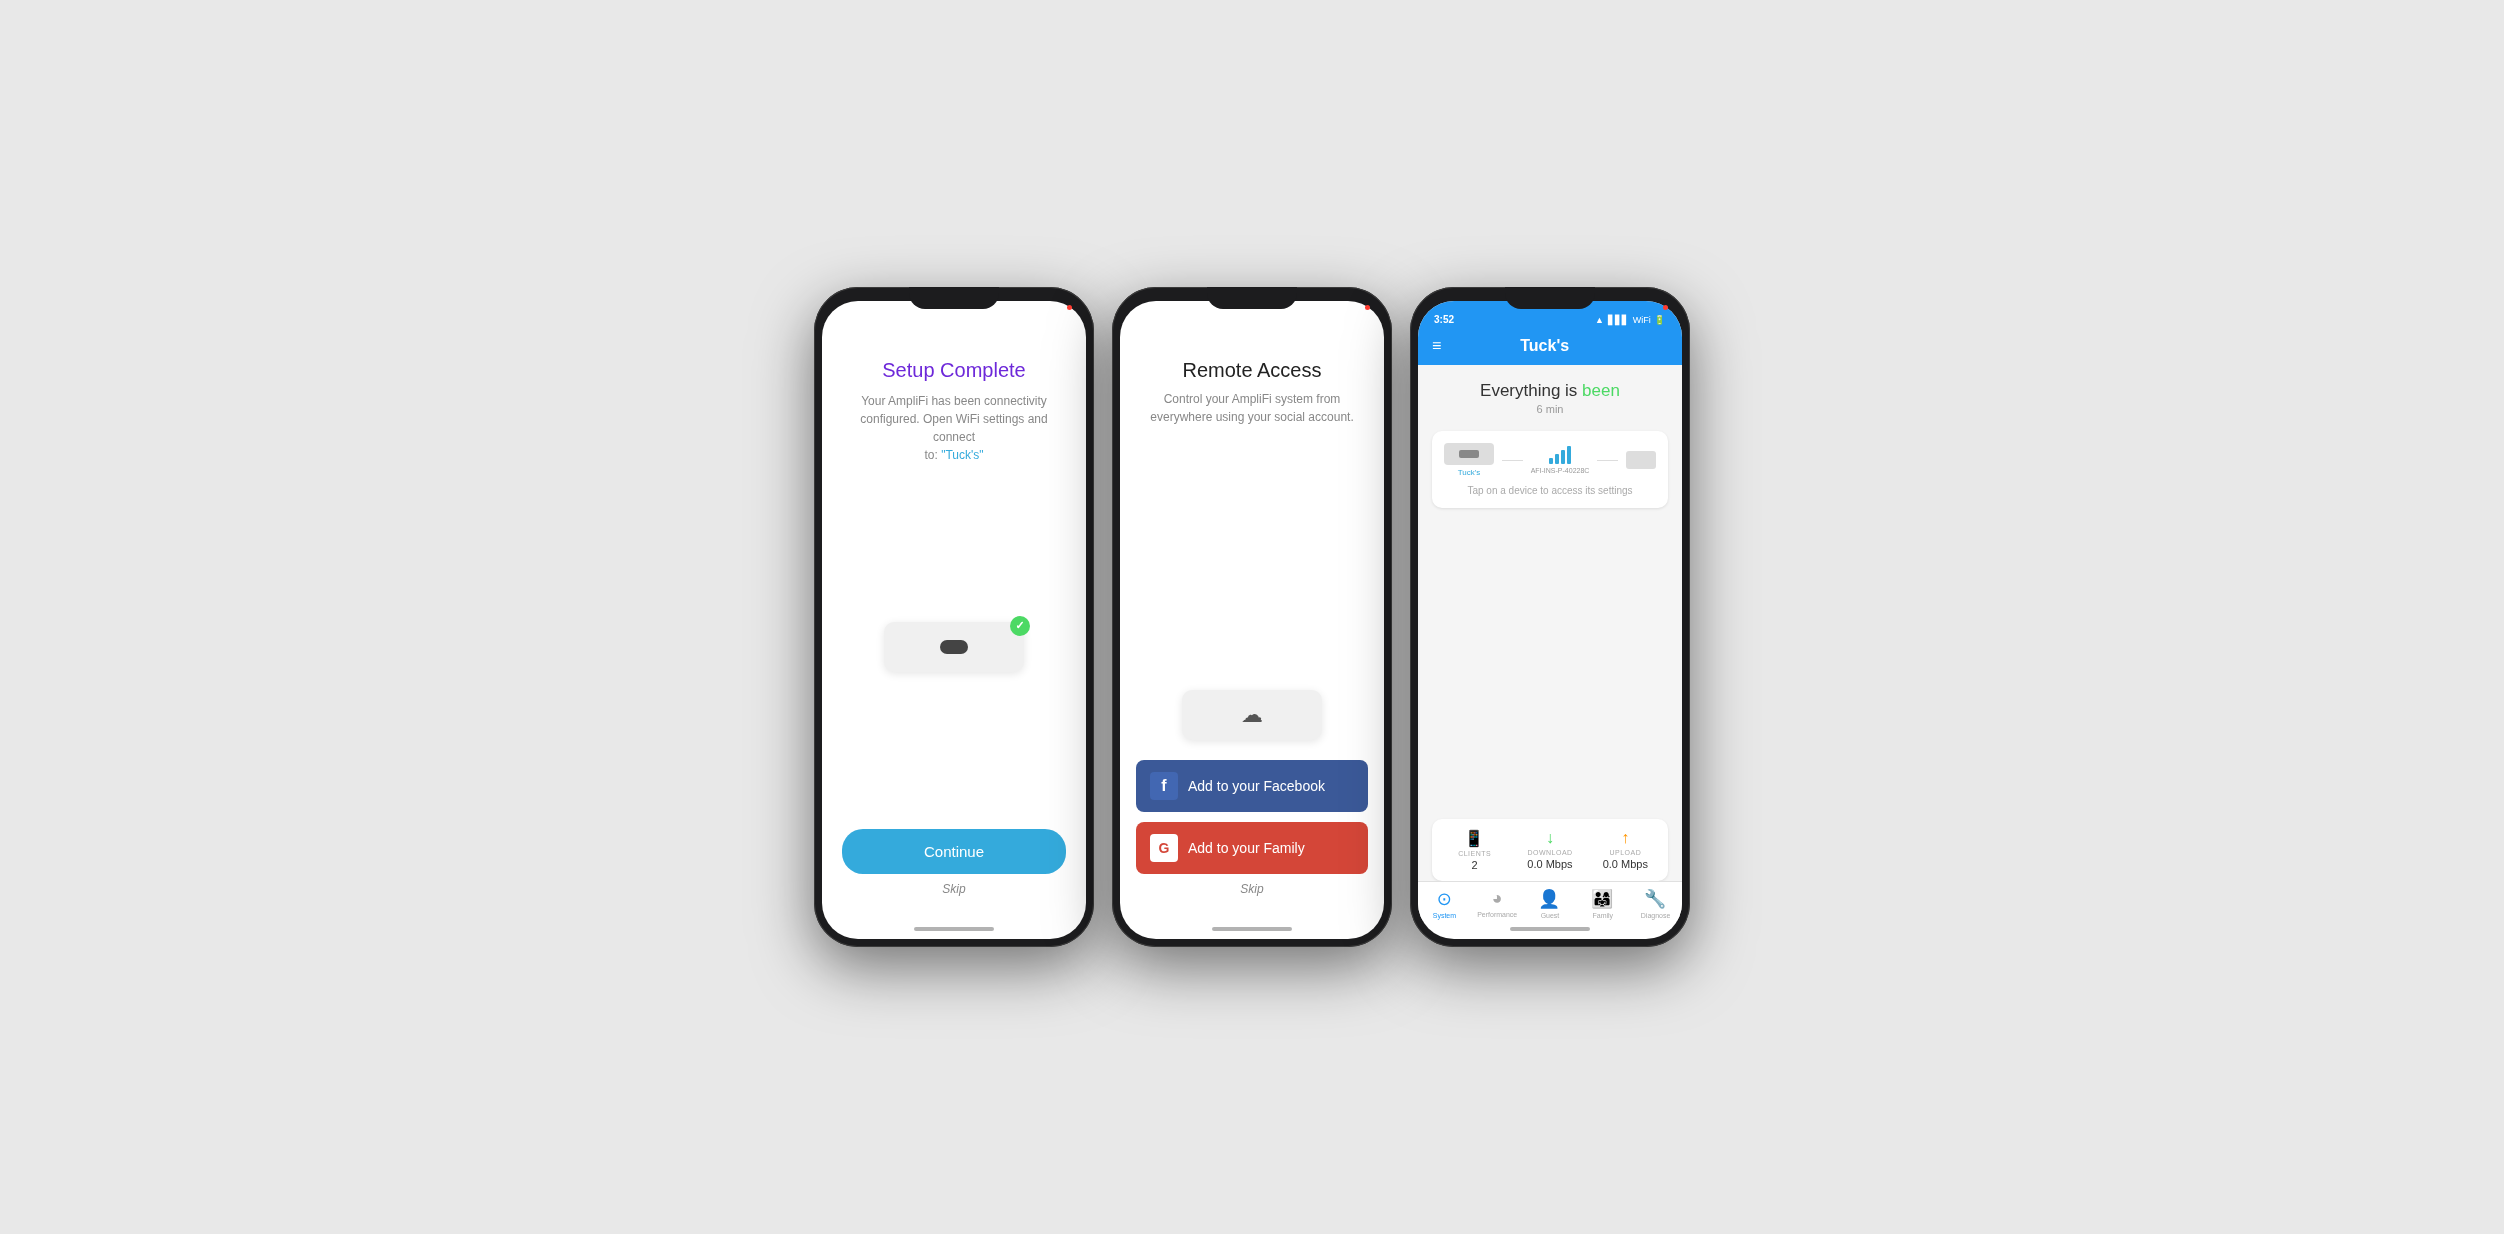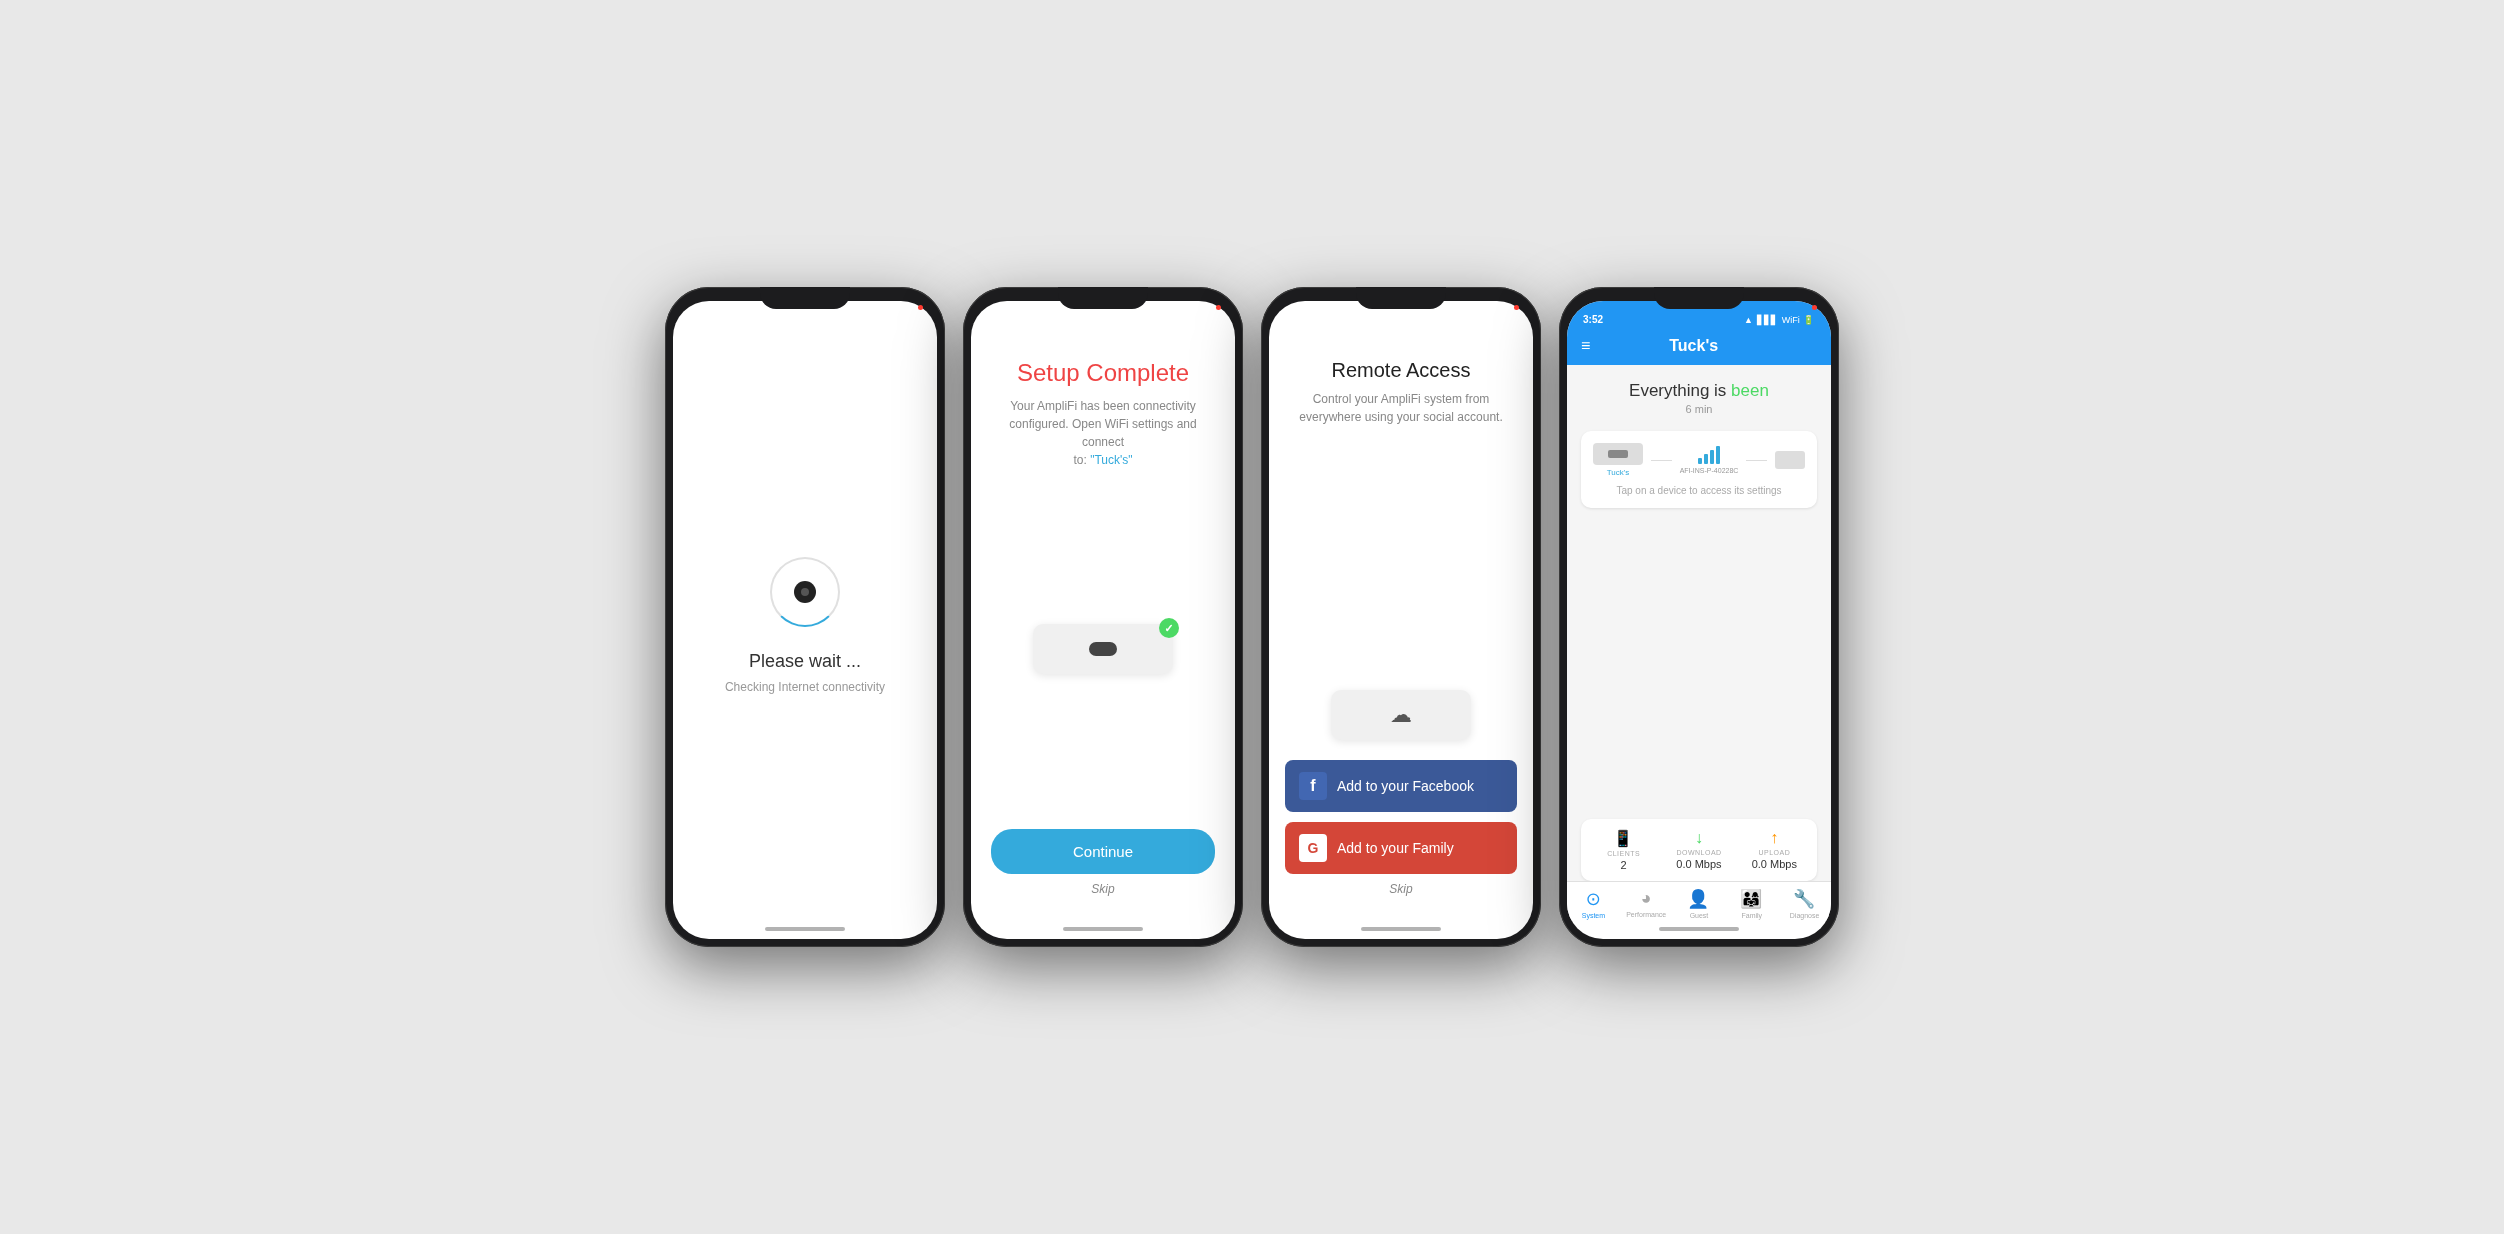--- a/index.html
+++ b/index.html
@@ -157,23 +157,23 @@
     }
     
     .screen2-content {
       flex: 1;
       display: flex;
       flex-direction: column;
       align-items: center;
       padding: 20px 20px 10px;
     }
     .screen2-title {
-      font-size: 24px;
+      font-size: 20px;
       font-weight: 500;
-      color: #ef4444;
+      color: #6d28d9;
       margin-bottom: 10px;
       margin-top: 10px;
       text-align: center;
     }
     .screen2-subtitle {
       font-size: 12px;
       color: #888;
       text-align: center;
       line-height: 1.5;
       margin-bottom: auto;
@@ -491,39 +491,20 @@
     }
     .status-bar-blue .status-bar-right {
       color: white;
     }
   </style>
 </head>
 <body>
 
 <div class="phones-container">
 
-  <div class="phone-wrapper">
-    <div class="phone-body">
-      <div class="phone-notch"></div>
-      <div class="phone-led"></div>
-
-      <div class="phone-screen">
-        <div class="status-bar"></div>
-        <div class="screen1-content">
-          <div class="spinner-container">
-            <div class="spinner-outer"></div>
-            <div class="spinner-inner"></div>
-          </div>
-          <div class="screen1-title">Please wait ...</div>
-          <div class="screen1-subtitle">Checking Internet connectivity</div>
-        </div>
-        <div class="home-indicator"></div>
-      </div>
-    </div>
-  </div>
 
   <div class="phone-wrapper">
     <div class="phone-body">
       <div class="phone-notch"></div>
       <div class="phone-led"></div>
 
       <div class="phone-screen">
         <div class="status-bar"></div>
         <div class="screen2-content">
           <div class="screen2-title">Setup Complete</div>

